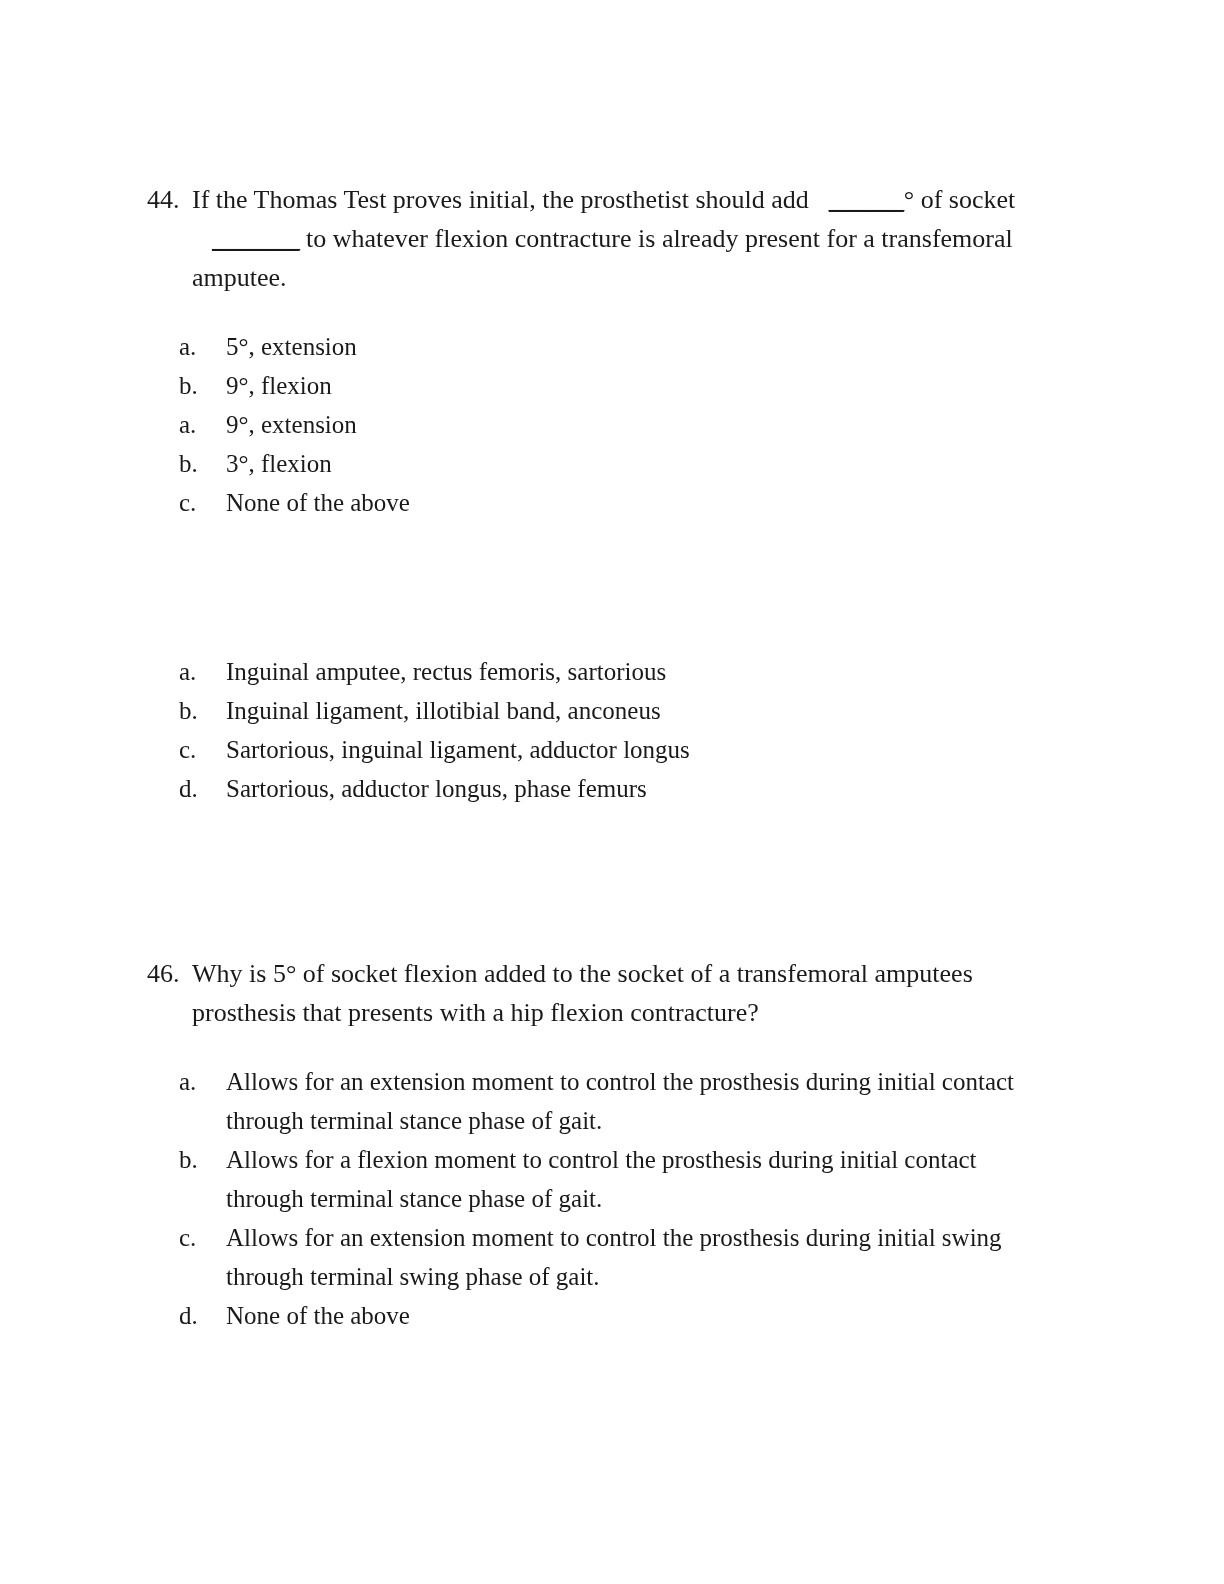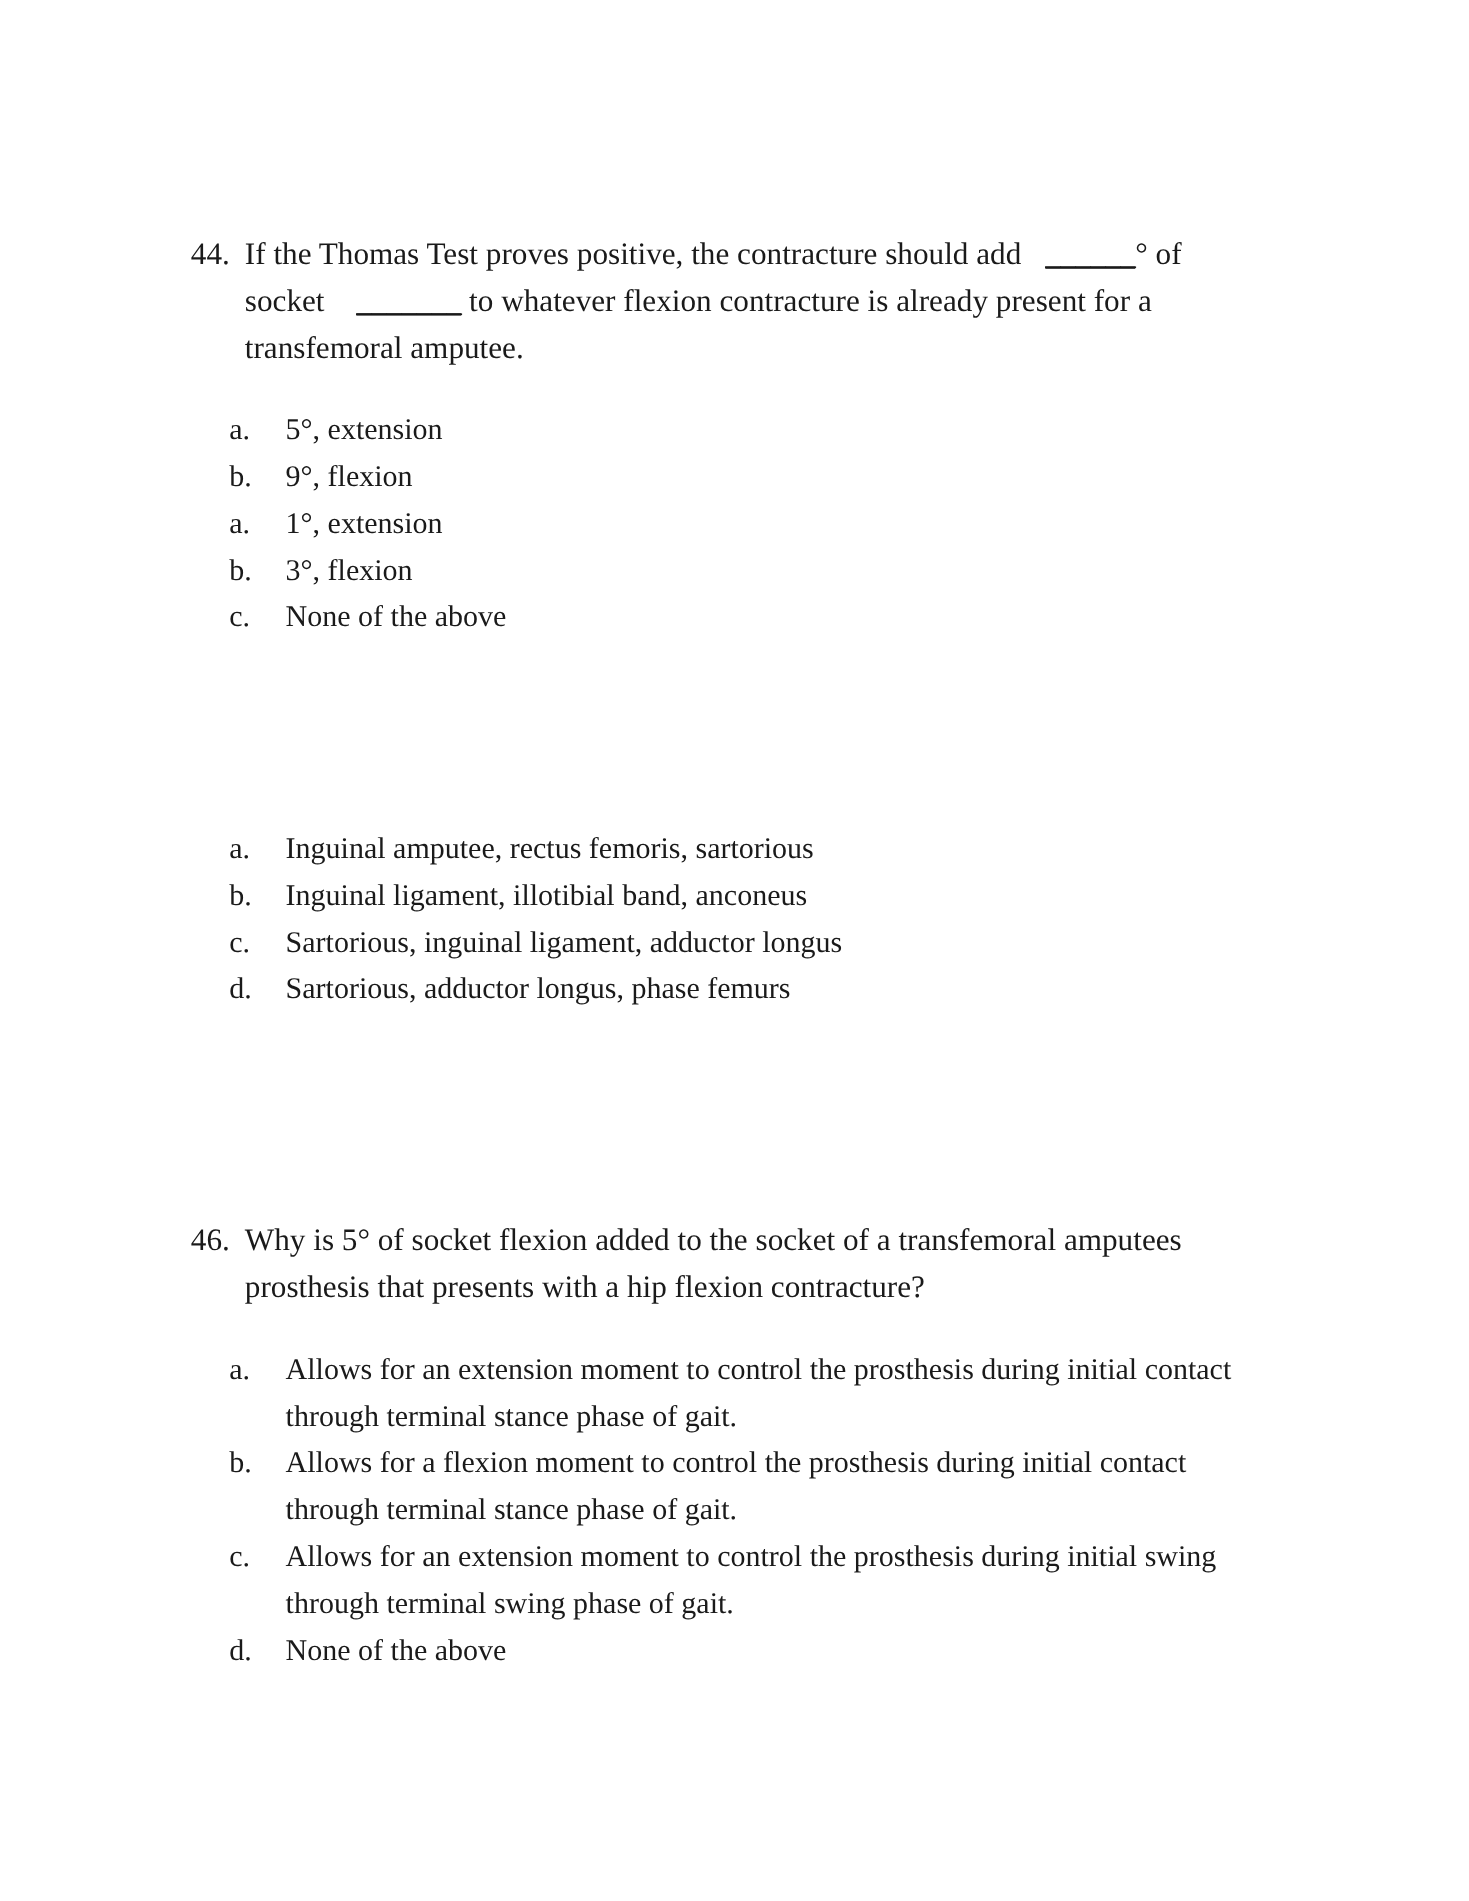--- a/index.html
+++ b/index.html
@@ -27,21 +27,21 @@
   .content {
     position: absolute;
     left: 143px;
     top: 176px;
     width: 920px;
   }
 
   
   .question {
     position: relative;
-    margin: 16px;
+    margin: 4px;
   }
   .q-row {
     display: flex;
     align-items: flex-start;
   }
   .q-num {
     flex: 0 0 auto;
     width: 45px;
     font-size: 26px;
     line-height: 39px;
@@ -96,37 +96,37 @@
 </style>
 </head>
 <body>
 
 <div class="page">
   <div class="content">
 
     <div class="question">
       <div class="q-row">
         <div class="q-num">44.</div>
-        <div class="q-text"><span>If the Thomas Test proves positive, the contracture should add</span><span class="blank">______</span><span>° of socket </span><span class="blank">_______</span><span> to whatever flexion contracture is already present for a transfemoral amputee.</span></div>
+        <div class="q-text"><span>If the Thomas Test proves initial, the prosthetist should add</span><span class="blank">______</span><span>° of socket </span><span class="blank">_______</span><span> to whatever flexion contracture is already present for a transfemoral amputee.</span></div>
       </div>
 
       <div class="gap-sm"></div>
 
       <ul class="options opts-indent">
         <li class="option">
           <span class="opt-marker">a.</span>
           <span class="opt-text">5°, extension</span>
         </li>
         <li class="option">
           <span class="opt-marker">b.</span>
           <span class="opt-text">9°, flexion</span>
         </li>
         <li class="option">
           <span class="opt-marker">a.</span>
-          <span class="opt-text">1°, extension</span>
+          <span class="opt-text">9°, extension</span>
         </li>
         <li class="option">
           <span class="opt-marker">b.</span>
           <span class="opt-text">3°, flexion</span>
         </li>
         <li class="option">
           <span class="opt-marker">c.</span>
           <span class="opt-text">None of the above</span>
         </li>
       </ul>

